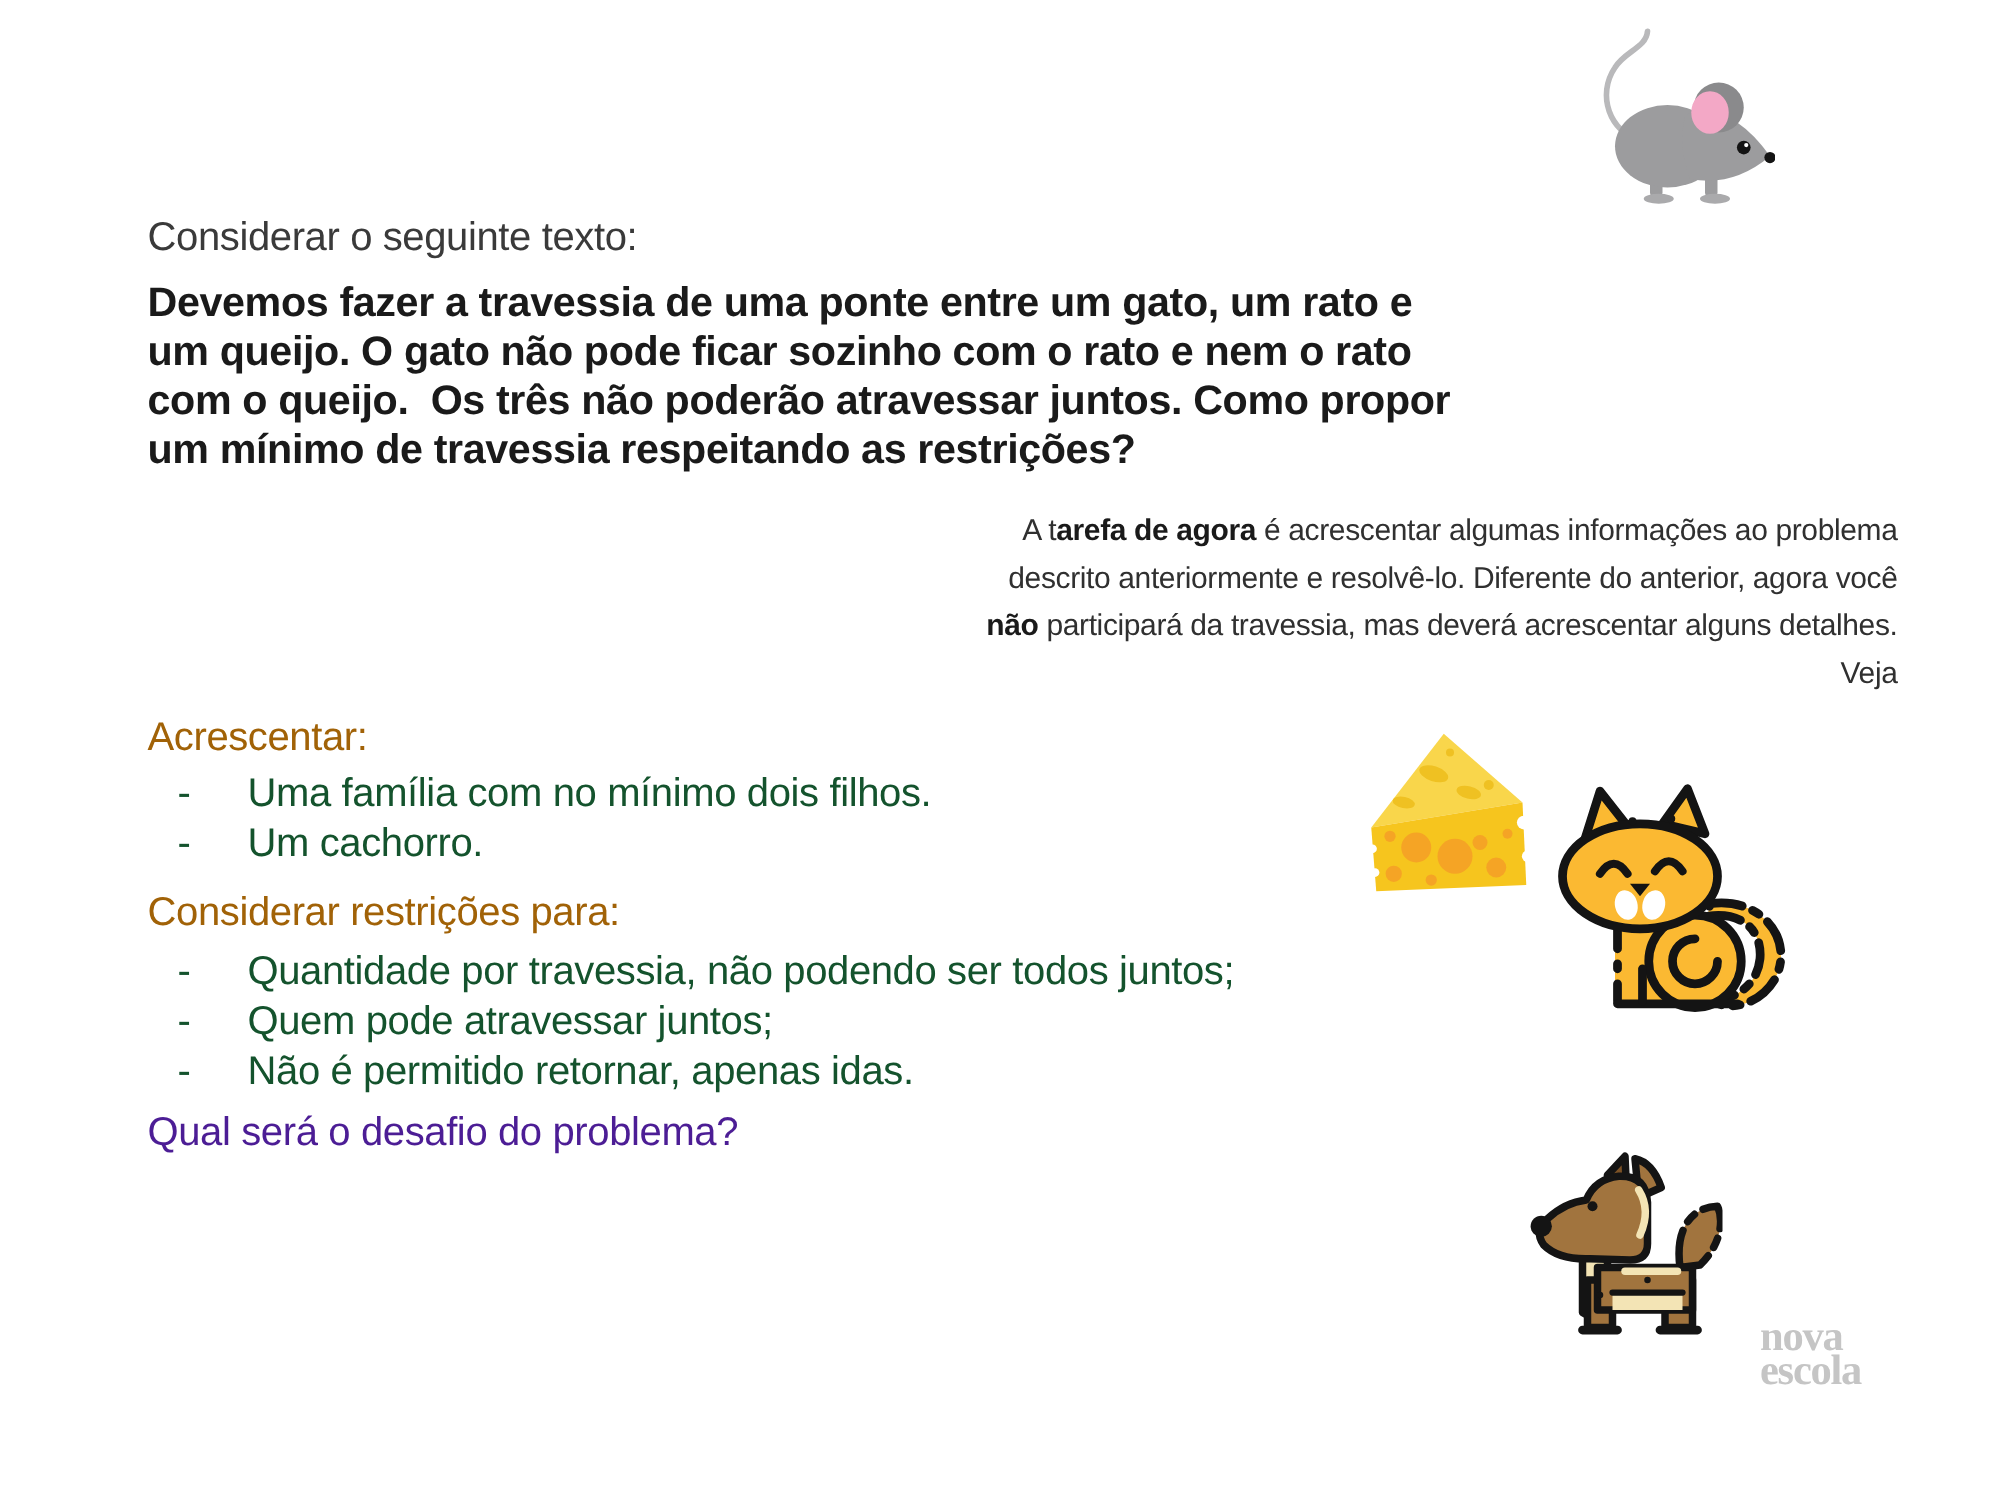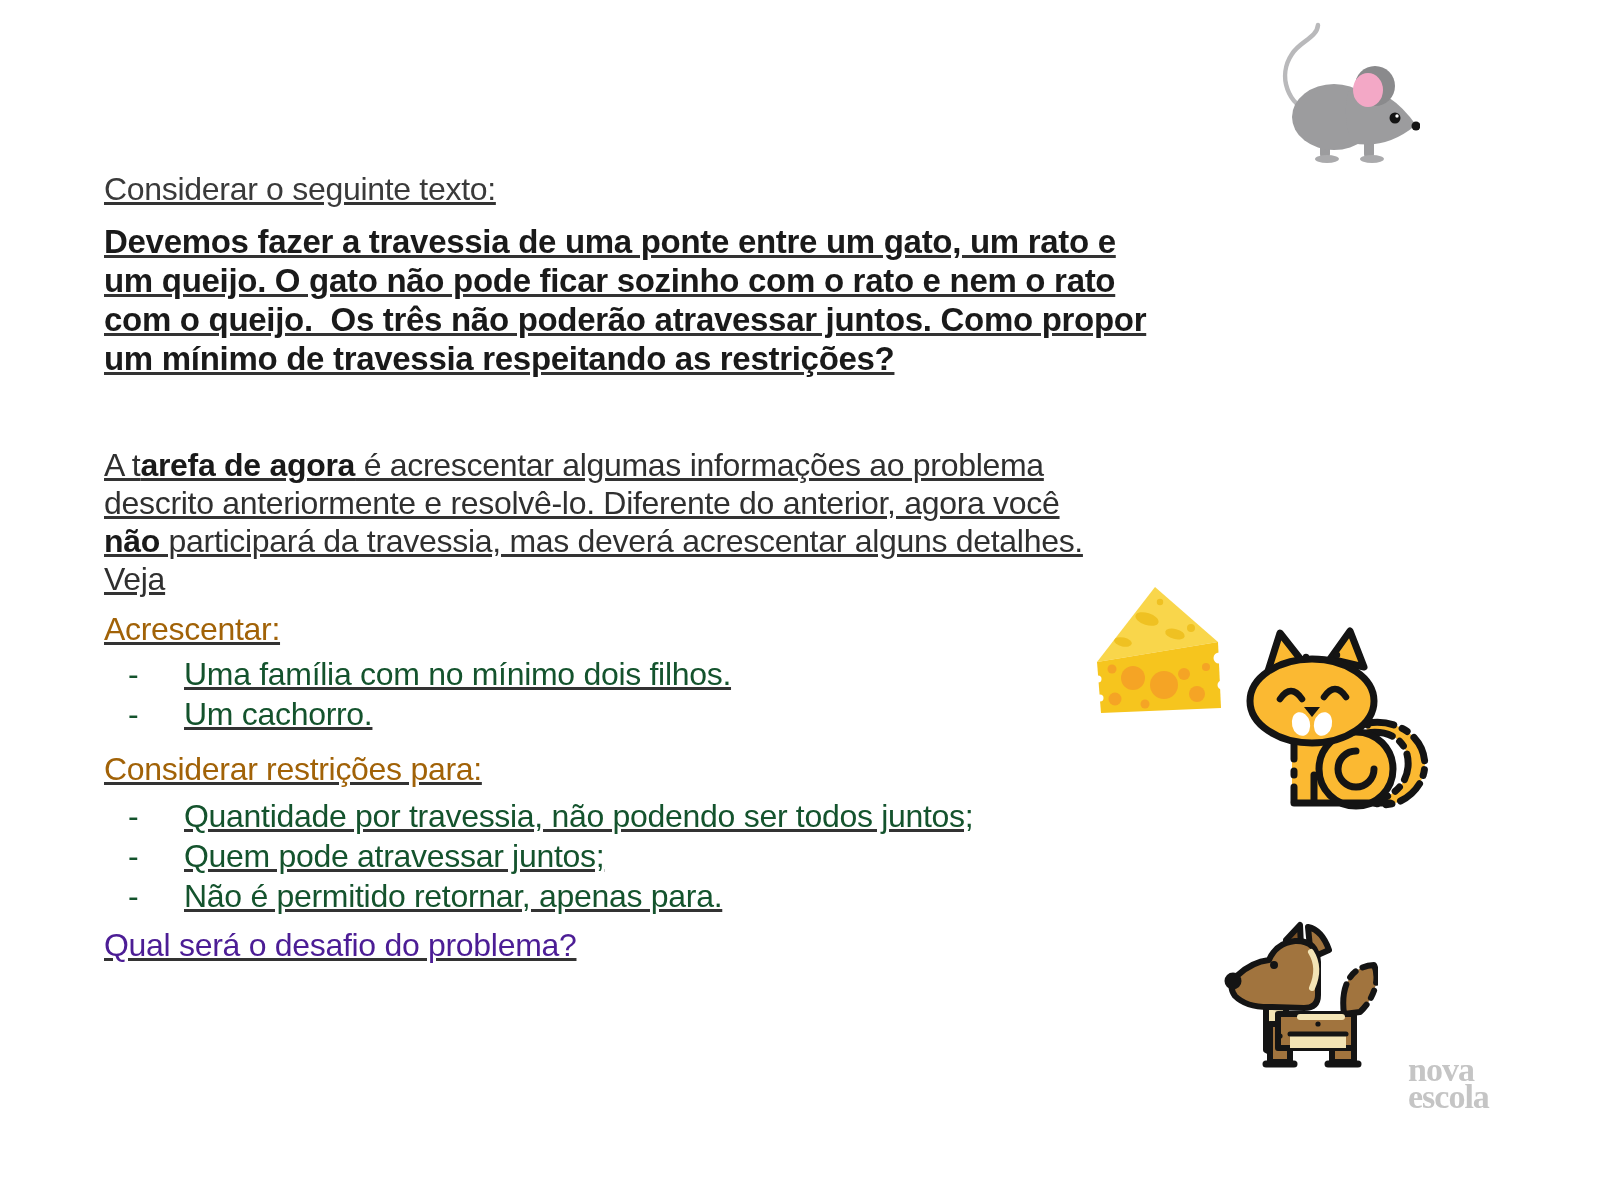--- a/index.html
+++ b/index.html
@@ -1,24 +1,24 @@
 <!DOCTYPE html>
 <html><head>
 <meta charset="utf-8">
 <style>
   html,body{margin:0;padding:0;background:#ffffff;}
   .slide{
     position:relative;width:1600px;height:1200px;background:#ffffff;overflow:hidden;
     font-family:"Liberation Sans","DejaVu Sans",sans-serif;color:#333333;
   }
-  .content{position:absolute;left:104px;top:170px;width:1400px;letter-spacing:-0.3px;text-decoration:underline;}
+  .content{position:absolute;left:118px;top:170px;width:1400px;letter-spacing:-0.3px;}
   .intro{margin:0;font-size:32px;line-height:38px;color:#3a3a3a;}
   .problem{margin-top:14px;font-size:33px;line-height:39px;font-weight:bold;color:#1a1a1a;}
   .problem .pline{white-space:pre-wrap;}
-  .task{margin-top:68px;font-size:32px;line-height:38px;color:#303030;}
+  .task{margin-top:28px;font-size:24px;line-height:38px;color:#303030;text-align:right;}
   .task b{color:#1a1a1a;}
   .heading{margin:0;font-size:32px;line-height:38px;color:#a16207;}
   .heading.add{margin-top:12px;}
   .heading.restr{margin-top:16px;}
   .question{margin:10px 0 0 0;font-size:32px;line-height:38px;color:#4c1d95;}
   ul.dashlist{list-style:none;margin:6px 0 0 0;padding:0 0 0 24px;}
   ul.dashlist.restr{margin-top:8px;}
   ul.dashlist li{font-size:32px;line-height:40px;color:#14532d;}
   .dash{display:inline-block;width:56px;}
   .illus{position:absolute;}
@@ -68,21 +68,21 @@
     <p class="heading add">Acrescentar:</p>
     <ul class="dashlist">
       <li><span class="dash">-</span><span>Uma família com no mínimo dois filhos.</span></li>
       <li><span class="dash">-</span><span>Um cachorro.</span></li>
     </ul>
 
     <p class="heading restr">Considerar restrições para:</p>
     <ul class="dashlist restr">
       <li><span class="dash">-</span><span>Quantidade por travessia, não podendo ser todos juntos;</span></li>
       <li><span class="dash">-</span><span>Quem pode atravessar juntos;</span></li>
-      <li><span class="dash">-</span><span>Não é permitido retornar, apenas para.</span></li>
+      <li><span class="dash">-</span><span>Não é permitido retornar, apenas idas.</span></li>
     </ul>
 
     <p class="question">Qual será o desafio do problema?</p>
   </div>
 
   <svg class="illus" style="left:1085px;top:582px" width="140" height="133" viewBox="0 0 140 133">
     <polygon points="70,5 133,60 12,80" fill="#f9d64b"></polygon>
     <ellipse cx="62" cy="37" rx="12" ry="6" fill="#efc122" transform="rotate(18 62 37)"></ellipse>
     <ellipse cx="90" cy="52" rx="10" ry="5" fill="#efc122" transform="rotate(14 90 52)"></ellipse>
     <ellipse cx="38" cy="60" rx="9" ry="4.5" fill="#efc122" transform="rotate(12 38 60)"></ellipse>

